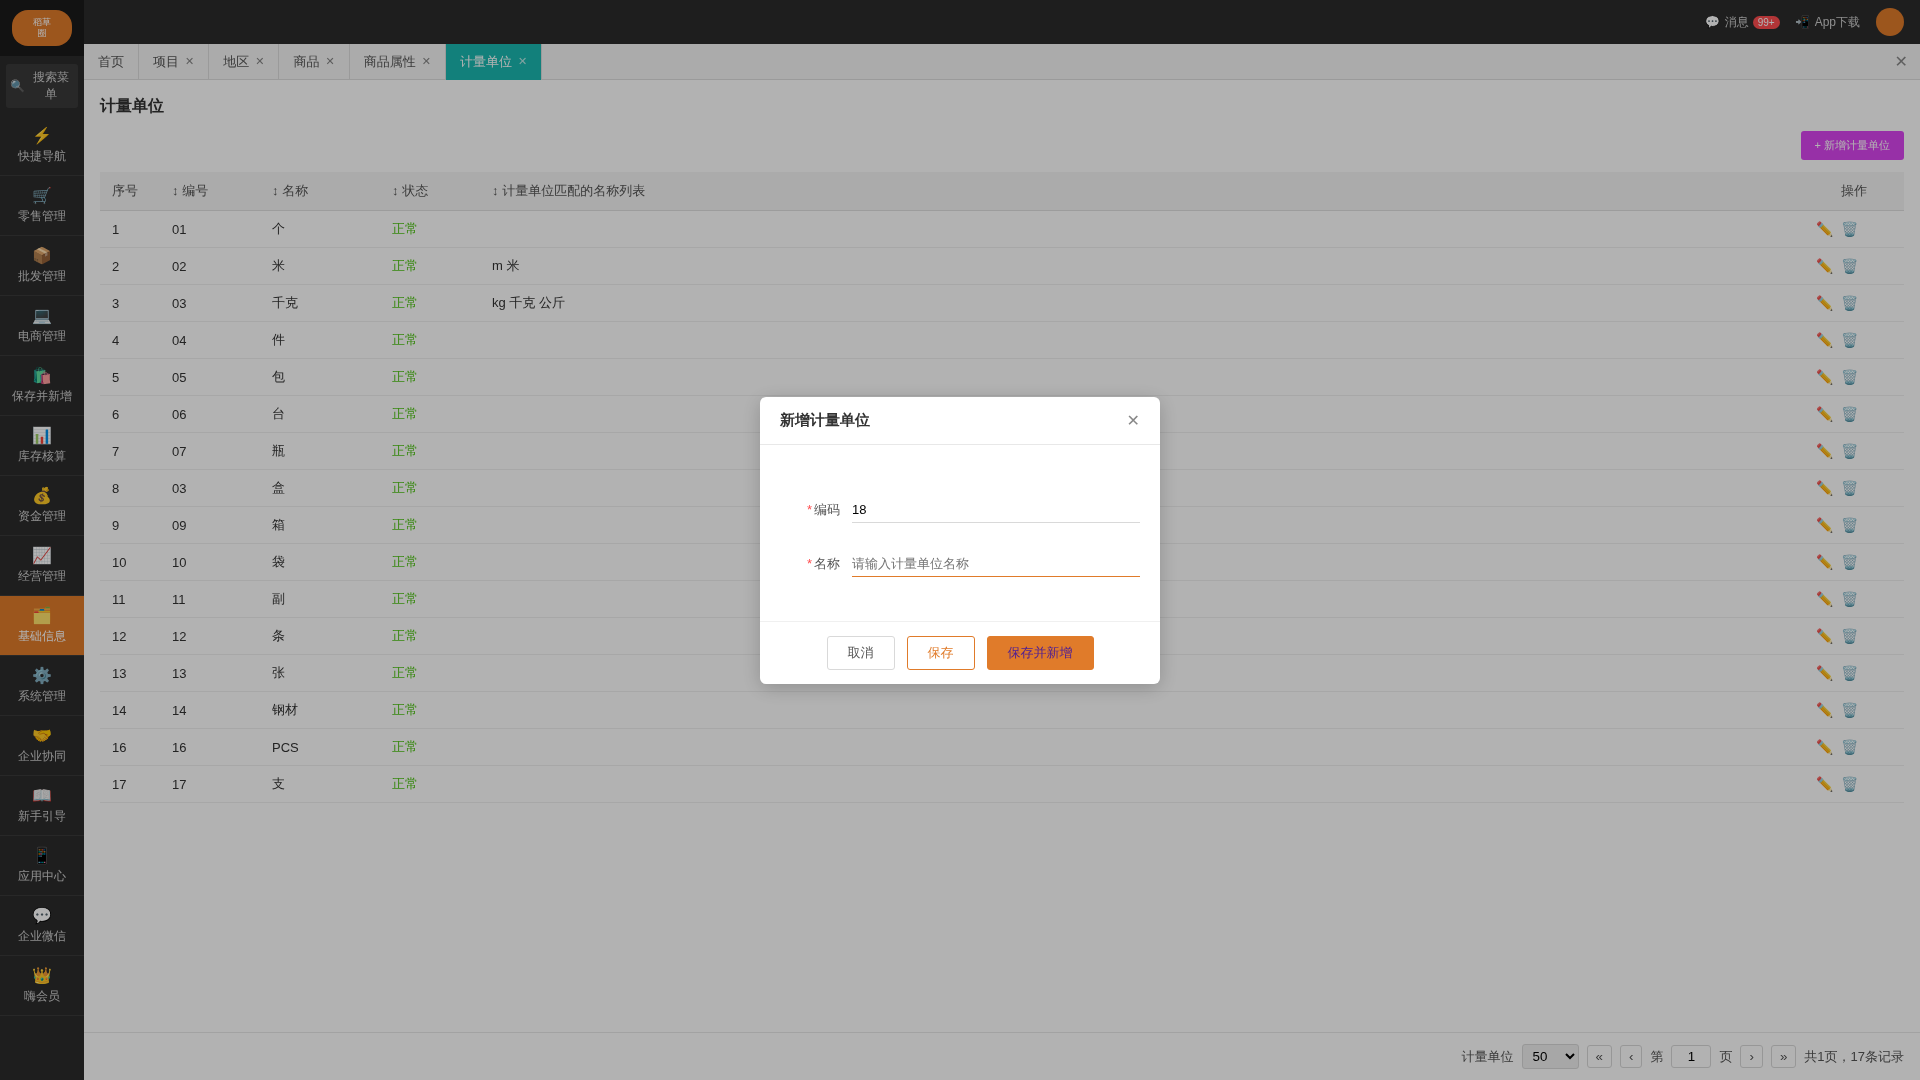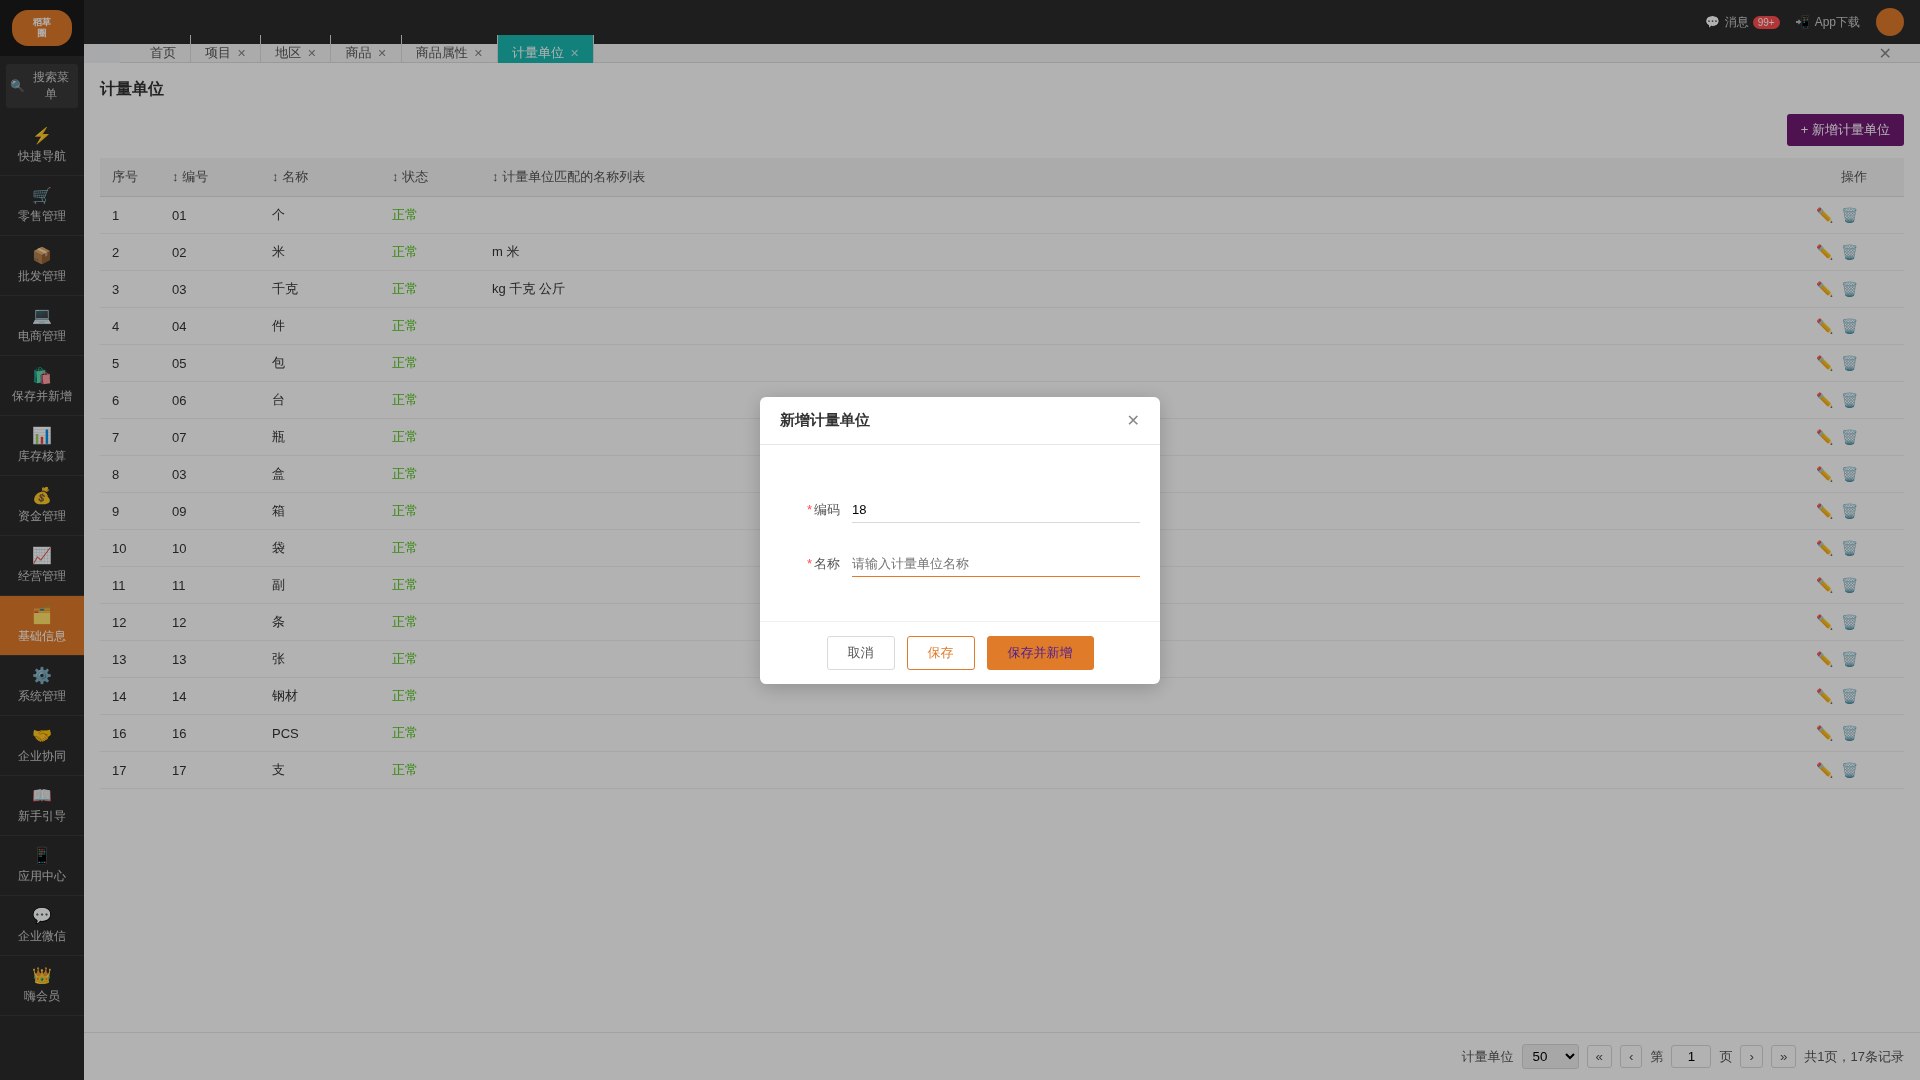--- a/index.html
+++ b/index.html
@@ -1,48 +1,48 @@
 <!DOCTYPE html>
 <html><head>
   <meta charset="utf-8">
   <style>
     * { margin: 0; padding: 0; box-sizing: border-box; }
     body { font-family: 'Microsoft YaHei', Arial, sans-serif; font-size: 13px; background: #f0f2f5; width: 1920px; height: 1080px; overflow: hidden; display: flex; }
 
     
     .sidebar { width: 84px; background: #2c2c2c; display: flex; flex-direction: column; align-items: center; height: 1080px; flex-shrink: 0; }
     .sidebar-logo { width: 100%; padding: 10px 8px; background: #1a1a1a; display: flex; align-items: center; justify-content: center; min-height: 50px; }
-    .logo-img { width: 60px; height: 36px; background: #e07b2a; border-radius: 16px; display: flex; align-items: center; justify-content: center; color: white; font-size: 10px; font-weight: bold; }
+    .logo-img { width: 60px; height: 36px; background: #e07b2a; border-radius: 16px; display: flex; align-items: center; justify-content: center; color: white; font-size: 10px; font-weight: normal; }
     .sidebar-search { width: 100%; padding: 8px 6px; }
     .sidebar-search-btn { width: 100%; background: #3a3a3a; border: none; color: #ccc; padding: 5px 4px; border-radius: 3px; cursor: pointer; font-size: 12px; display: flex; align-items: center; justify-content: center; gap: 3px; }
     .sidebar-item { width: 100%; padding: 10px 4px; display: flex; flex-direction: column; align-items: center; cursor: pointer; color: #ccc; font-size: 12px; gap: 3px; border-bottom: 1px solid #3a3a3a; }
     .sidebar-item.active { background: #e07b2a; color: white; }
     .sidebar-icon { font-size: 16px; }
 
     
     .main { flex: 1; display: flex; flex-direction: column; height: 1080px; }
 
     
     .topbar { height: 44px; background: #2c2c2c; display: flex; align-items: center; justify-content: flex-end; padding: 0 16px; gap: 16px; }
     .topbar-item { color: #ccc; font-size: 12px; display: flex; align-items: center; gap: 4px; cursor: pointer; }
     .topbar-badge { background: #ff4d4f; color: white; font-size: 10px; border-radius: 8px; padding: 1px 5px; }
     .topbar-avatar { width: 28px; height: 28px; background: #e07b2a; border-radius: 50%; }
 
     
-    .tabbar { height: 19px; background: #f5f5f5; display: flex; align-items: center; padding: 0 16px; border-bottom: 1px solid #ddd; margin-left: 36px; }
+    .tabbar { height: 36px; background: #f5f5f5; display: flex; align-items: center; padding: 0 0; border-bottom: 1px solid #ddd; }
     .tab { height: 36px; padding: 0 14px; display: flex; align-items: center; gap: 6px; cursor: pointer; font-size: 13px; color: #555; border-right: 1px solid #ddd; white-space: nowrap; }
     .tab.active { background: #1bb8b0; color: white; }
     .tab-close { font-size: 11px; opacity: 0.7; }
     .tab-close-global { margin-left: auto; padding: 0 12px; color: #888; cursor: pointer; font-size: 16px; height: 36px; display: flex; align-items: center; }
 
     
     .content { flex: 1; background: white; padding: 16px; overflow: auto; position: relative; }
     .page-title { font-size: 16px; font-weight: bold; color: #333; margin-bottom: 14px; }
     .toolbar { display: flex; justify-content: flex-end; margin-bottom: 12px; }
-    .btn-add { background: #701a75; color: white; border: none; padding: 7px 14px; border-radius: 3px; cursor: pointer; font-size: 13px; }
+    .btn-add { background: #d946ef; color: white; border: none; padding: 7px 14px; border-radius: 3px; cursor: pointer; font-size: 11px; }
 
     
     table { width: 100%; border-collapse: collapse; font-size: 13px; }
     thead tr { background: #f5f5f5; }
     th { padding: 10px 12px; text-align: left; color: #555; font-weight: 500; border-bottom: 1px solid #e0e0e0; white-space: nowrap; }
     td { padding: 9px 12px; border-bottom: 1px solid #f0f0f0; color: #333; }
     .status-normal { color: #52c41a; }
     .action-btns { display: flex; gap: 8px; }
     .action-btn { background: none; border: none; cursor: pointer; color: #888; font-size: 14px; }
 

